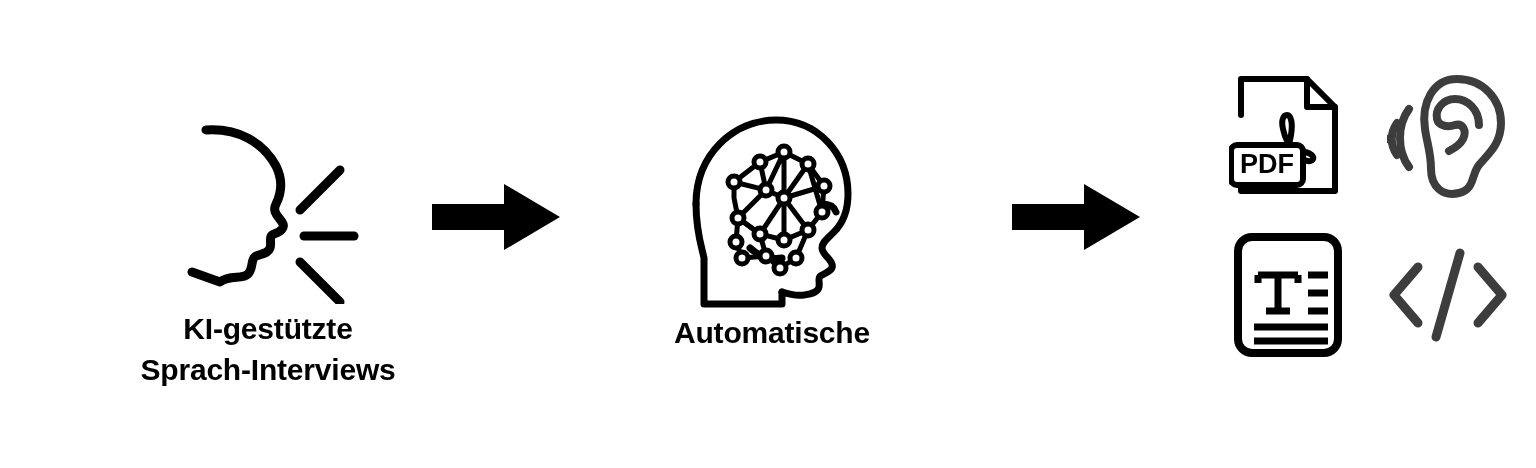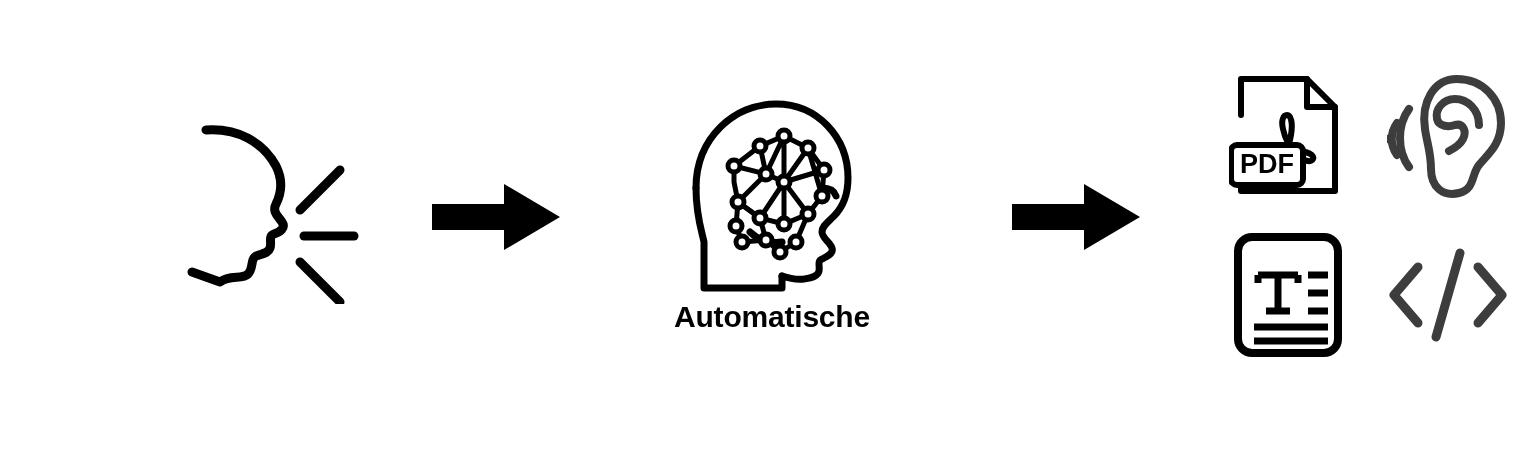--- a/index.html
+++ b/index.html
@@ -47,21 +47,21 @@
 
   
   #stage-voice {
     left: 108px;
     top: 104px;
     width: 320px;
   }
   
   #stage-ai {
     left: 592px;
-    top: 92px;
+    top: 108px;
     width: 360px;
   }
   
   #stage-outputs {
     left: 1208px;
     top: 60px;
     width: 320px;
   }
 
   
@@ -110,20 +110,24 @@
                  C 74 176, 62 170, 52 178
                  L 24 168"></path>
       </g>
 
       <g stroke="#000000" stroke-width="9" stroke-linecap="round">
         <line x1="132" y1="106" x2="172" y2="66"></line>
         <line x1="136" y1="132" x2="186" y2="132"></line>
         <line x1="132" y1="158" x2="172" y2="198"></line>
       </g>
     </svg>
+    <div class="stage-caption">
+      <span class="caption-line">KI-gestützte</span>
+      <span class="caption-line">Sprach-Interviews</span>
+    </div>
   </div>
 
   <svg class="arrow" id="arrow-1" width="130" height="70" viewBox="0 0 130 70">
     <path d="M0 22 L72 22 L72 2 L128 35 L72 68 L72 48 L0 48 Z" fill="#000000"></path>
   </svg>
 
   <div class="stage" id="stage-ai">
     <svg class="stage-icon" width="200" height="200" viewBox="0 0 200 200">
       <g fill="none" stroke="#000000" stroke-width="7" stroke-linecap="round" stroke-linejoin="round">
 

